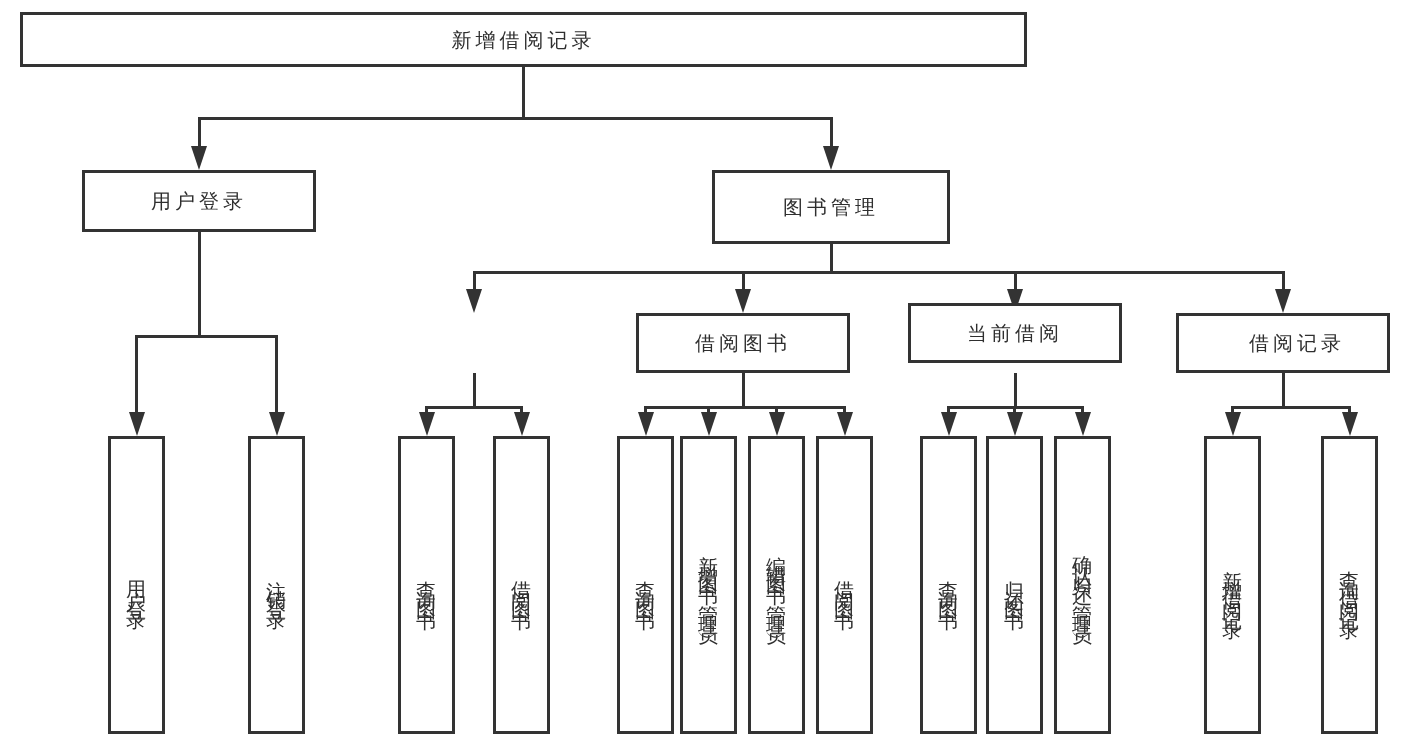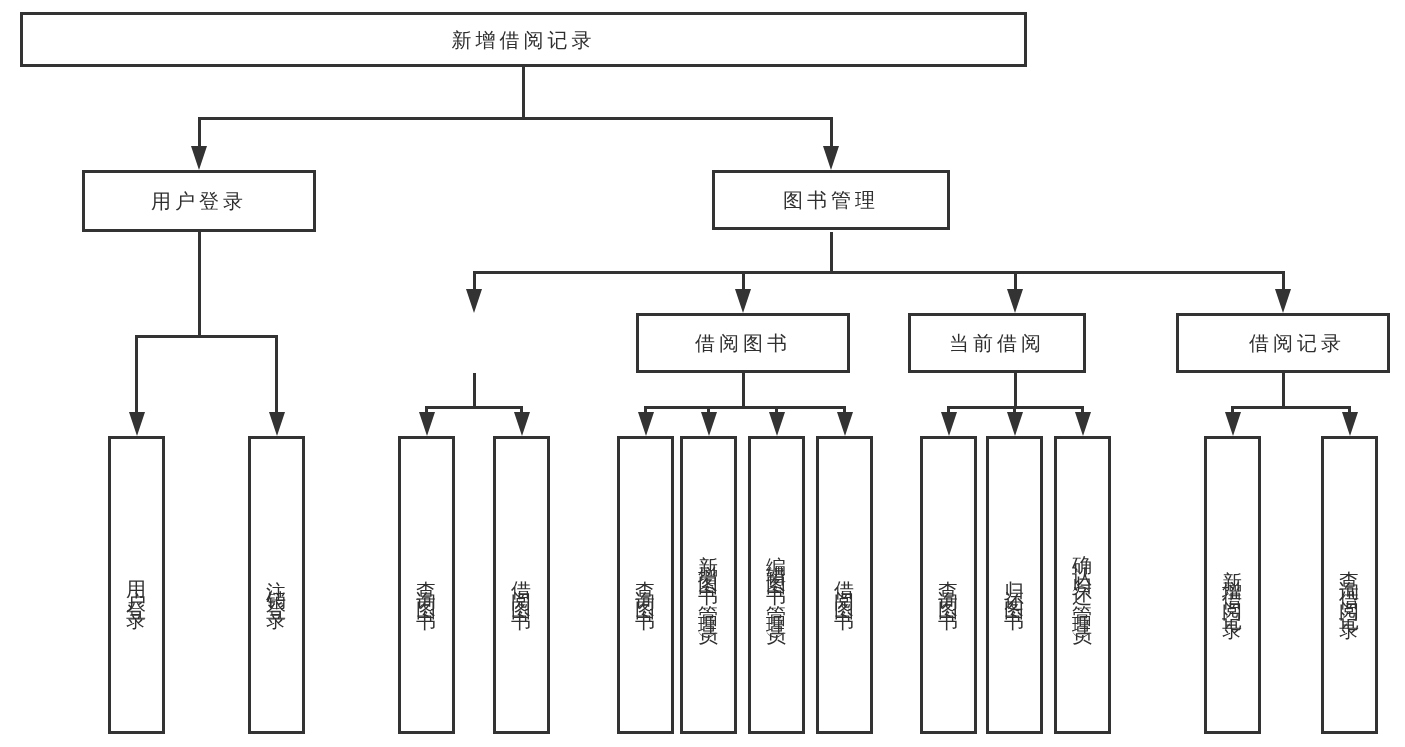--- a/index.html
+++ b/index.html
@@ -69,27 +69,27 @@
 </head>
 <body>
 
 <div class="stage">
 <div class="node" style="left: 20px; top: 12px; width: 1007px; height: 55px;">
       <span class="node-label">新增借阅记录</span>
     </div>
     <div class="node" style="left: 82px; top: 170px; width: 234px; height: 62px;">
       <span class="node-label">用户登录</span>
     </div>
-    <div class="node" style="left: 712px; top: 170px; width: 238px; height: 60px;">
+    <div class="node" style="left: 712px; top: 170px; width: 238px; height: 74px;">
       <span class="node-label">图书管理</span>
     </div>
     <div class="node" style="left: 636px; top: 313px; width: 214px; height: 60px;">
       <span class="node-label">借阅图书</span>
     </div>
-    <div class="node" style="left: 908px; top: 313px; width: 178px; height: 60px; font-family: Liberation Serif, serif;">
+    <div class="node" style="left: 908px; top: 303px; width: 214px; height: 60px; font-family: Liberation Serif, serif;">
       <span class="node-label">当前借阅</span>
     </div>
     <div class="node" style="left: 1176px; top: 313px; width: 214px; height: 60px; padding-left: 28px;">
       <span class="node-label">借阅记录</span>
     </div>
     <div class="node vertical" style="left: 108px; top: 436px; width: 57px; height: 298px;">
       <span class="node-label">用户登录</span>
     </div>
     <div class="node vertical" style="left: 248px; top: 436px; width: 57px; height: 298px;">
       <span class="node-label">注销登录</span>

